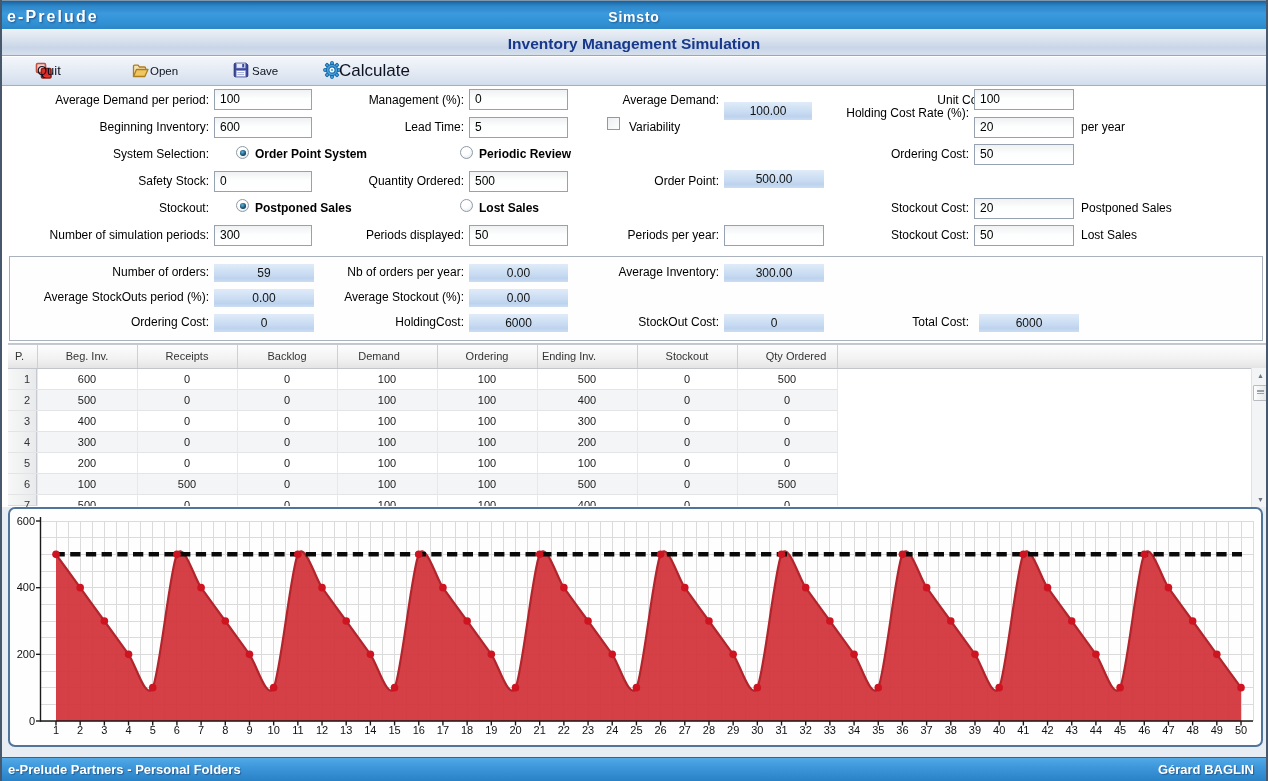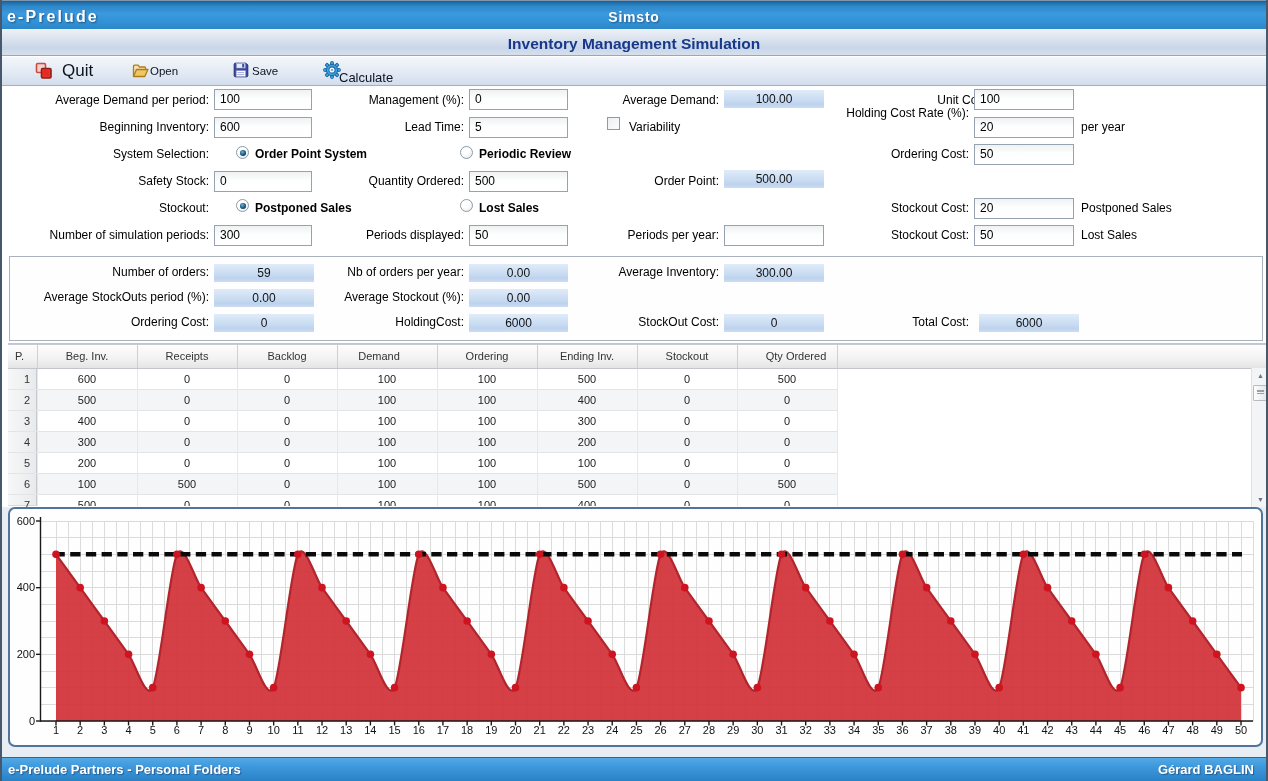--- a/index.html
+++ b/index.html
@@ -35,21 +35,21 @@
 
 <div class="abs" style="left:0;top:29px;width:1264px;height:27px;background:linear-gradient(#eef2f7,#dce4ef 35%,#c9d6e8 72%,#d6dfec);border-bottom:1px solid #98a7ba"></div>
 <div class="abs" style="left:0;top:35px;width:1264px;text-align:center;font-size:15.5px;font-weight:bold;color:#17388b">Inventory Management Simulation</div>
 
 <div class="abs" style="left:0;top:56px;width:1264px;height:30px;background:linear-gradient(#f3f6fb,#e3eaf4 55%,#d2ddec);border-top:1px solid #fff;border-bottom:1px solid #9fb0c4"></div>
 <div class="abs" style="left:33px;top:62px"><svg width="17" height="17" viewBox="0 0 17 17">
 <rect x="1.5" y="1.5" width="9" height="9" rx="1.2" fill="#f7cfc8" stroke="#c24f42" stroke-width="1.6"></rect>
 <rect x="6.5" y="6.5" width="9.5" height="9.5" rx="1.2" fill="#e23b30" stroke="#8e1f16" stroke-width="1.6"></rect>
 <rect x="8.2" y="8.2" width="6" height="6" fill="#ef2020" opacity="0.7"></rect>
 </svg></div>
-<div class="abs" style="left:60px;top:63px;font-size:17px;color:#0d1220;height:16px;line-height:16px">Quit</div>
+<div class="abs" style="left:35px;top:63px;font-size:13px;color:#0d1220;height:16px;line-height:16px">Quit</div>
 <div class="abs" style="left:130px;top:63px"><svg width="17" height="16" viewBox="0 0 17 16">
 <path d="M1.5 13.5 L1.5 3.5 Q1.5 2.2 2.8 2.2 L6 2.2 L7.5 4 L12.5 4 Q13.6 4 13.6 5.2 L13.6 6.5" fill="#f6e3b4" stroke="#ad7d1e" stroke-width="1.3"></path>
 <path d="M1.5 13.5 L4.4 6.5 L16 6.5 L12.8 13.5 Z" fill="#efc65f" stroke="#ad7d1e" stroke-width="1.3" stroke-linejoin="round"></path>
 </svg></div>
 <div class="abs" style="left:148px;top:63px;font-size:11.5px;color:#0d1220;height:16px;line-height:16px">Open</div>
 <div class="abs" style="left:231px;top:62px"><svg width="16" height="16" viewBox="0 0 16 16">
 <path d="M1.2 2.4 Q1.2 1.2 2.4 1.2 L13 1.2 L14.8 3 L14.8 13.6 Q14.8 14.8 13.6 14.8 L2.4 14.8 Q1.2 14.8 1.2 13.6 Z" fill="#3b4aa0" stroke="#232e72" stroke-width="1"></path>
 <rect x="3.6" y="1.4" width="8.6" height="4.6" fill="#e8ecf8" stroke="#9aa6d8" stroke-width="0.6"></rect>
 <rect x="9.2" y="2" width="2" height="3.4" fill="#3b4aa0"></rect>
 <rect x="3.2" y="8.6" width="9.4" height="6" fill="#fdfdfd" stroke="#8892cc" stroke-width="0.6"></rect>
@@ -73,29 +73,29 @@
         </g>
 <g transform="rotate(135 9 9)">
           <rect x="7.6" y="0.6" width="2.8" height="4" rx="0.8"></rect>
           <rect x="7.6" y="13.4" width="2.8" height="4" rx="0.8"></rect>
         </g>
 <circle cx="9" cy="9" r="5.6"></circle>
 </g>
 <circle cx="9" cy="9" r="3.1" fill="#f2f8fd" stroke="#1a6aa6" stroke-width="1.1"></circle>
       <circle cx="9" cy="9" r="1.1" fill="#47a3e0"></circle>
 </svg></div>
-<div class="abs" style="left:337px;top:70px;font-size:13px;color:#0d1220;height:16px;line-height:16px">Calculate</div>
+<div class="abs" style="left:337px;top:63px;font-size:17px;color:#0d1220;height:16px;line-height:16px">Calculate</div>
 <div class="abs" style="left:7px;top:256px;width:1254px;height:85px;border:1px solid #a9b2bd;background:#fefefe"></div>
 
 <div class="lbl" style="left:-113px;top:91px;width:320px">Average Demand per period:</div>
 <div class="inp" style="left:212px;top:89px;width:98px">100</div>
 <div class="lbl" style="left:142px;top:91px;width:320px">Management (%):</div>
 <div class="inp" style="left:467px;top:89px;width:99px">0</div>
 <div class="lbl" style="left:397px;top:91px;width:320px">Average Demand:</div>
-<div class="blu" style="left:722px;top:90px;width:100px">100.00</div>
+<div class="blu" style="left:722px;top:102px;width:88px">100.00</div>
 <div class="lbl" style="left:668px;top:91px;width:320px">Unit Cost:</div>
 <div class="inp" style="left:972px;top:89px;width:100px">100</div>
 <div class="lbl" style="left:-113px;top:118px;width:320px">Beginning Inventory:</div>
 <div class="inp" style="left:212px;top:117px;width:98px">600</div>
 <div class="lbl" style="left:142px;top:118px;width:320px">Lead Time:</div>
 <div class="inp" style="left:467px;top:117px;width:99px">5</div>
 <div class="cb" style="left:605px;top:117px"></div>
 <div class="ltx" style="left:627px;top:118px">Variability</div>
 <div class="lbl" style="left:647px;top:104px;width:320px">Holding Cost Rate (%):</div>
 <div class="inp" style="left:972px;top:117px;width:100px">20</div>
@@ -154,21 +154,21 @@
 <div class="blu" style="left:977px;top:314px;width:100px">6000</div>
 
 <div class="abs" style="left:6px;top:343px;width:1259px;height:1px;background:#c0c6cd"></div>
 <div class="thband" style="left:6px;top:344px;width:1259px;height:24.5px"></div>
 <div class="th" style="left:6px;top:344px;width:29px;text-align:left;padding-left:7px">P.</div>
 <div class="th" style="left:35px;top:344px;width:100px">Beg. Inv.</div>
 <div class="th" style="left:135px;top:344px;width:100px">Receipts</div>
 <div class="th" style="left:235px;top:344px;width:100px">Backlog</div>
 <div class="th" style="left:327px;top:344px;width:100px">Demand</div>
 <div class="th" style="left:435px;top:344px;width:100px">Ordering</div>
-<div class="th" style="left:535px;top:344px;width:100px">Ending Inv.</div>
+<div class="th" style="left:517px;top:344px;width:100px">Ending Inv.</div>
 <div class="th" style="left:635px;top:344px;width:100px">Stockout</div>
 <div class="th" style="left:744px;top:344px;width:100px">Qty Ordered</div>
 <div class="tvs" style="left:35px;top:345px;height:23px"></div>
 <div class="tvs" style="left:135px;top:345px;height:23px"></div>
 <div class="tvs" style="left:235px;top:345px;height:23px"></div>
 <div class="tvs" style="left:335px;top:345px;height:23px"></div>
 <div class="tvs" style="left:435px;top:345px;height:23px"></div>
 <div class="tvs" style="left:535px;top:345px;height:23px"></div>
 <div class="tvs" style="left:635px;top:345px;height:23px"></div>
 <div class="tvs" style="left:735px;top:345px;height:23px"></div>

